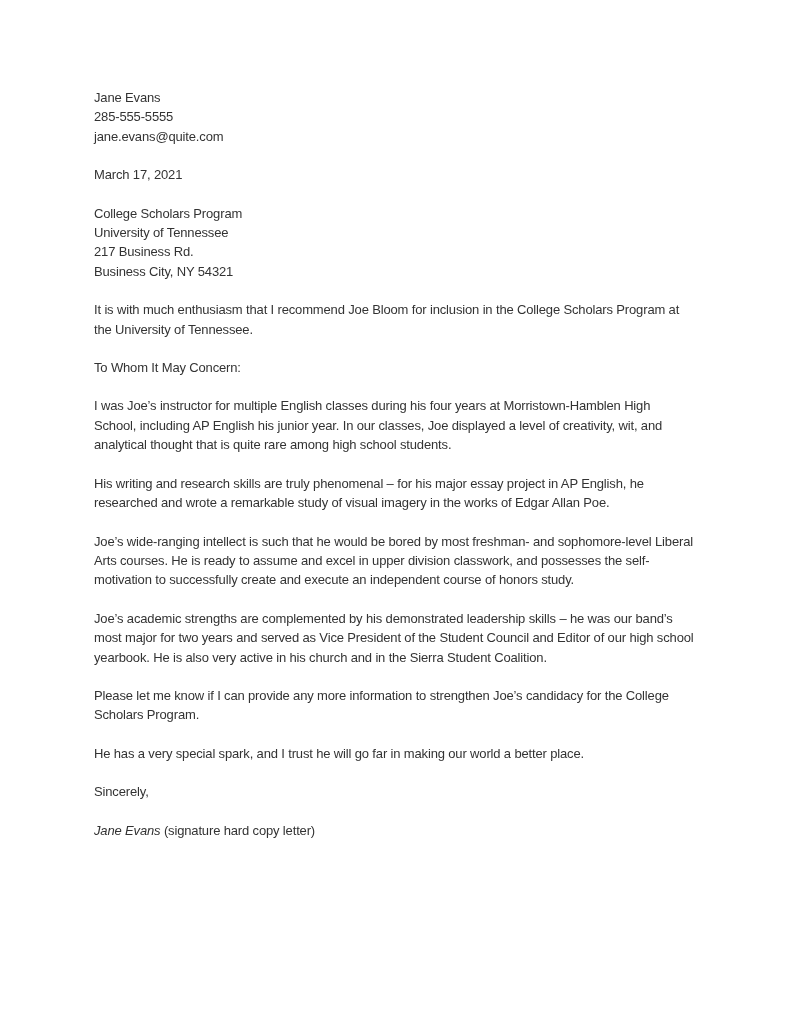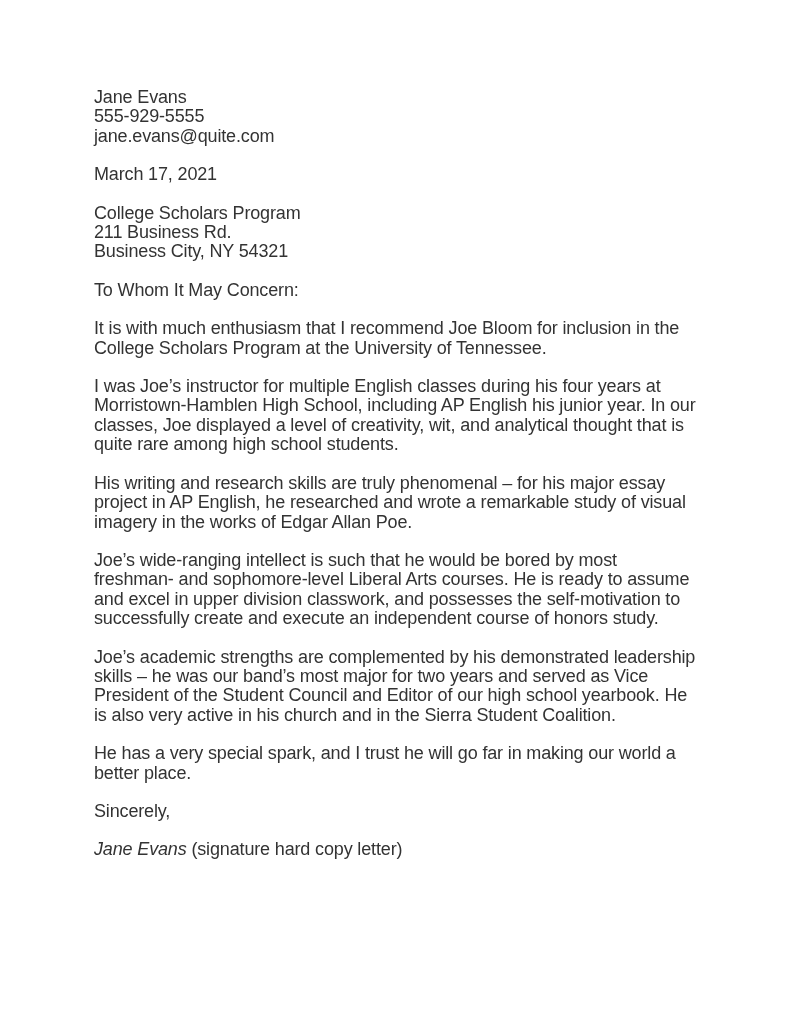--- a/index.html
+++ b/index.html
@@ -21,21 +21,21 @@
     background: #ffffff;
     box-sizing: border-box;
   }
   .letter {
     position: absolute;
     left: 94px;
     top: 88px;
     width: 602px;
   }
   .block {
-    font-size: 18px;
+    font-size: 13px;
     line-height: 19.4px;
     letter-spacing: -0.15px;
     color: #333333;
     margin: 0 0 19px 0;
     white-space: normal;
   }
   .addr-line {
     display: block;
   }
   .sig-name {
@@ -47,39 +47,41 @@
   }
 </style>
 </head>
 <body>
 
 <div class="page">
   <div class="letter">
 
     <div class="block">
       <span class="addr-line">Jane Evans</span>
-      <span class="addr-line">555-929-5555</span>
+      <span class="addr-line">285-555-5555</span>
       <span class="addr-line">jane.evans@quite.com</span>
     </div>
 
     <div class="block">March 17, 2021</div>
 
     <div class="block">
       <span class="addr-line">College Scholars Program</span>
-      <span class="addr-line">211 Business Rd.</span>
+      <span class="addr-line">University of Tennessee</span>
+      <span class="addr-line">217 Business Rd.</span>
       <span class="addr-line">Business City, NY 54321</span>
     </div>
 
+    <div class="block">It is with much enthusiasm that I recommend Joe Bloom for inclusion in the College Scholars Program at the University of Tennessee.</div>
+
     <div class="block">To Whom It May Concern:</div>
-
-    <div class="block">It is with much enthusiasm that I recommend Joe Bloom for inclusion in the College Scholars Program at the University of Tennessee.</div>
     <div class="block">I was Joe’s instructor for multiple English classes during his four years at Morristown-Hamblen High School, including AP English his junior year. In our classes, Joe displayed a level of creativity, wit, and analytical thought that is quite rare among high school students.</div>
     <div class="block">His writing and research skills are truly phenomenal – for his major essay project in AP English, he researched and wrote a remarkable study of visual imagery in the works of Edgar Allan Poe.</div>
     <div class="block">Joe’s wide-ranging intellect is such that he would be bored by most freshman- and sophomore-level Liberal Arts courses. He is ready to assume and excel in upper division classwork, and possesses the self-motivation to successfully create and execute an independent course of honors study.</div>
     <div class="block">Joe’s academic strengths are complemented by his demonstrated leadership skills – he was our band’s most major for two years and served as Vice President of the Student Council and Editor of our high school yearbook. He is also very active in his church and in the Sierra Student Coalition.</div>
+    <div class="block">Please let me know if I can provide any more information to strengthen Joe’s candidacy for the College Scholars Program.</div>
     <div class="block">He has a very special spark, and I trust he will go far in making our world a better place.</div>
 
     <div class="block">Sincerely,</div>
 
     <div class="block">
       <span class="sig-name">Jane Evans</span><span class="sig-note"> (signature hard copy letter)</span>
     </div>
 
   </div>
 </div>

